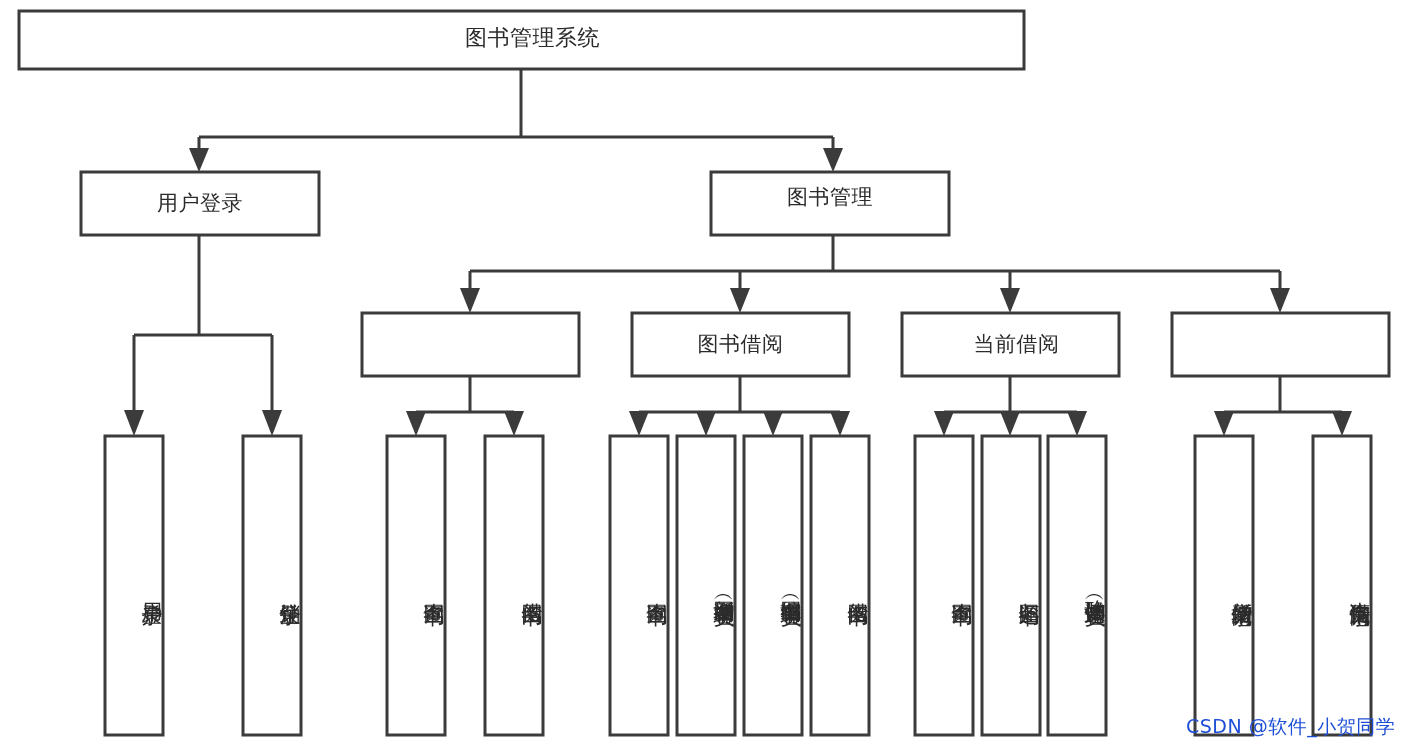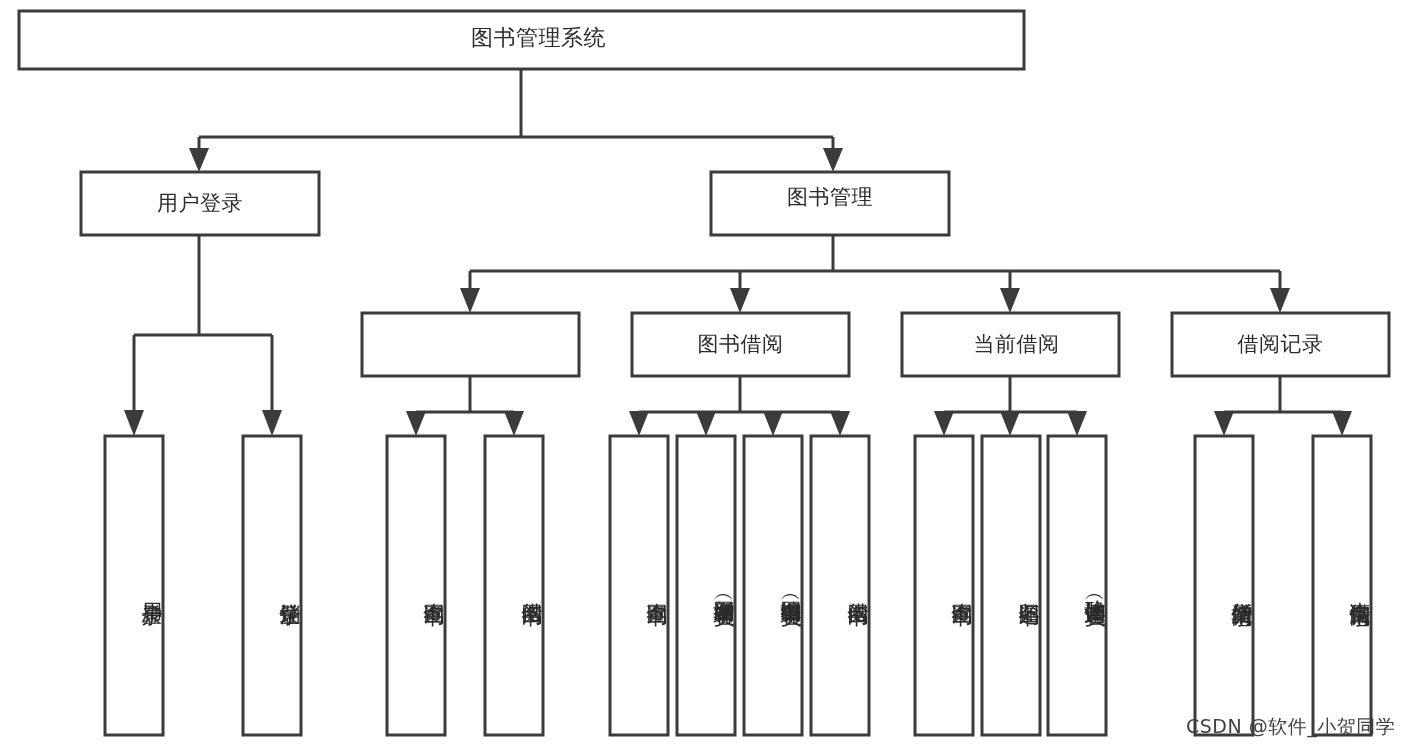--- a/index.html
+++ b/index.html
@@ -68,21 +68,21 @@
     letter-spacing: 1px;
     align-items: flex-start;
     padding-top: 4px;
     box-sizing: border-box;
   }
   .watermark {
     position: absolute;
     left: 1186px;
     top: 714px;
     font-size: 19px;
-    color: #404040;
+    color: #1d4ed8;
     font-family: "DejaVu Sans", "Liberation Sans", sans-serif;
     white-space: nowrap;
     letter-spacing: 0.5px;
   }
 </style>
 </head>
 <body>
 
 <div id="diagram-root">
 
@@ -172,28 +172,27 @@
     <rect class="node-rect" x="811" y="436" width="58" height="299"></rect>
 
     <rect class="node-rect" x="915" y="436" width="58" height="299"></rect>
     <rect class="node-rect" x="982" y="436" width="58" height="299"></rect>
     <rect class="node-rect" x="1048" y="436" width="58" height="299"></rect>
 
     <rect class="node-rect" x="1195" y="436" width="58" height="299"></rect>
     <rect class="node-rect" x="1313" y="436" width="58" height="299"></rect>
   </svg>
 
-  <div class="node-label label-title" style="left:36px; top:11px; width:1005px; height:54px;">图书管理系统</div>
+  <div class="node-label label-title" style="left:30px; top:11px; width:1005px; height:54px;">图书管理系统</div>
 
   <div class="node-label label-horizontal" style="left:81px; top:172px; width:238px; height:63px;">用户登录</div>
   <div class="node-label label-horizontal" style="left:711px; top:166px; width:238px; height:63px;">图书管理</div>
 
   <div class="node-label label-horizontal" style="left:632px; top:313px; width:217px; height:63px;">图书借阅</div>
   <div class="node-label label-horizontal" style="left:902px; top:313px; width:229px; height:63px;">当前借阅</div>
-  <div class="node-label label-horizontal" style="left:1172px; top:313px; width:217px; height:63px;">借阅记录</div>
 
   <div class="node-label label-vertical" style="left:105px; top:436px; width:58px; height:299px;">用户登录</div>
   <div class="node-label label-vertical" style="left:243px; top:436px; width:58px; height:299px;">注销登录</div>
 
   <div class="node-label label-vertical" style="left:387px; top:436px; width:58px; height:299px;">查询图书</div>
   <div class="node-label label-vertical" style="left:485px; top:436px; width:58px; height:299px;">借阅图书</div>
 
   <div class="node-label label-vertical" style="left:610px; top:436px; width:58px; height:299px;">查询图书</div>
   <div class="node-label label-vertical" style="left:677px; top:436px; width:58px; height:299px;">新增图书（管理员）</div>
   <div class="node-label label-vertical" style="left:744px; top:436px; width:58px; height:299px;">编辑图书（管理员）</div>

